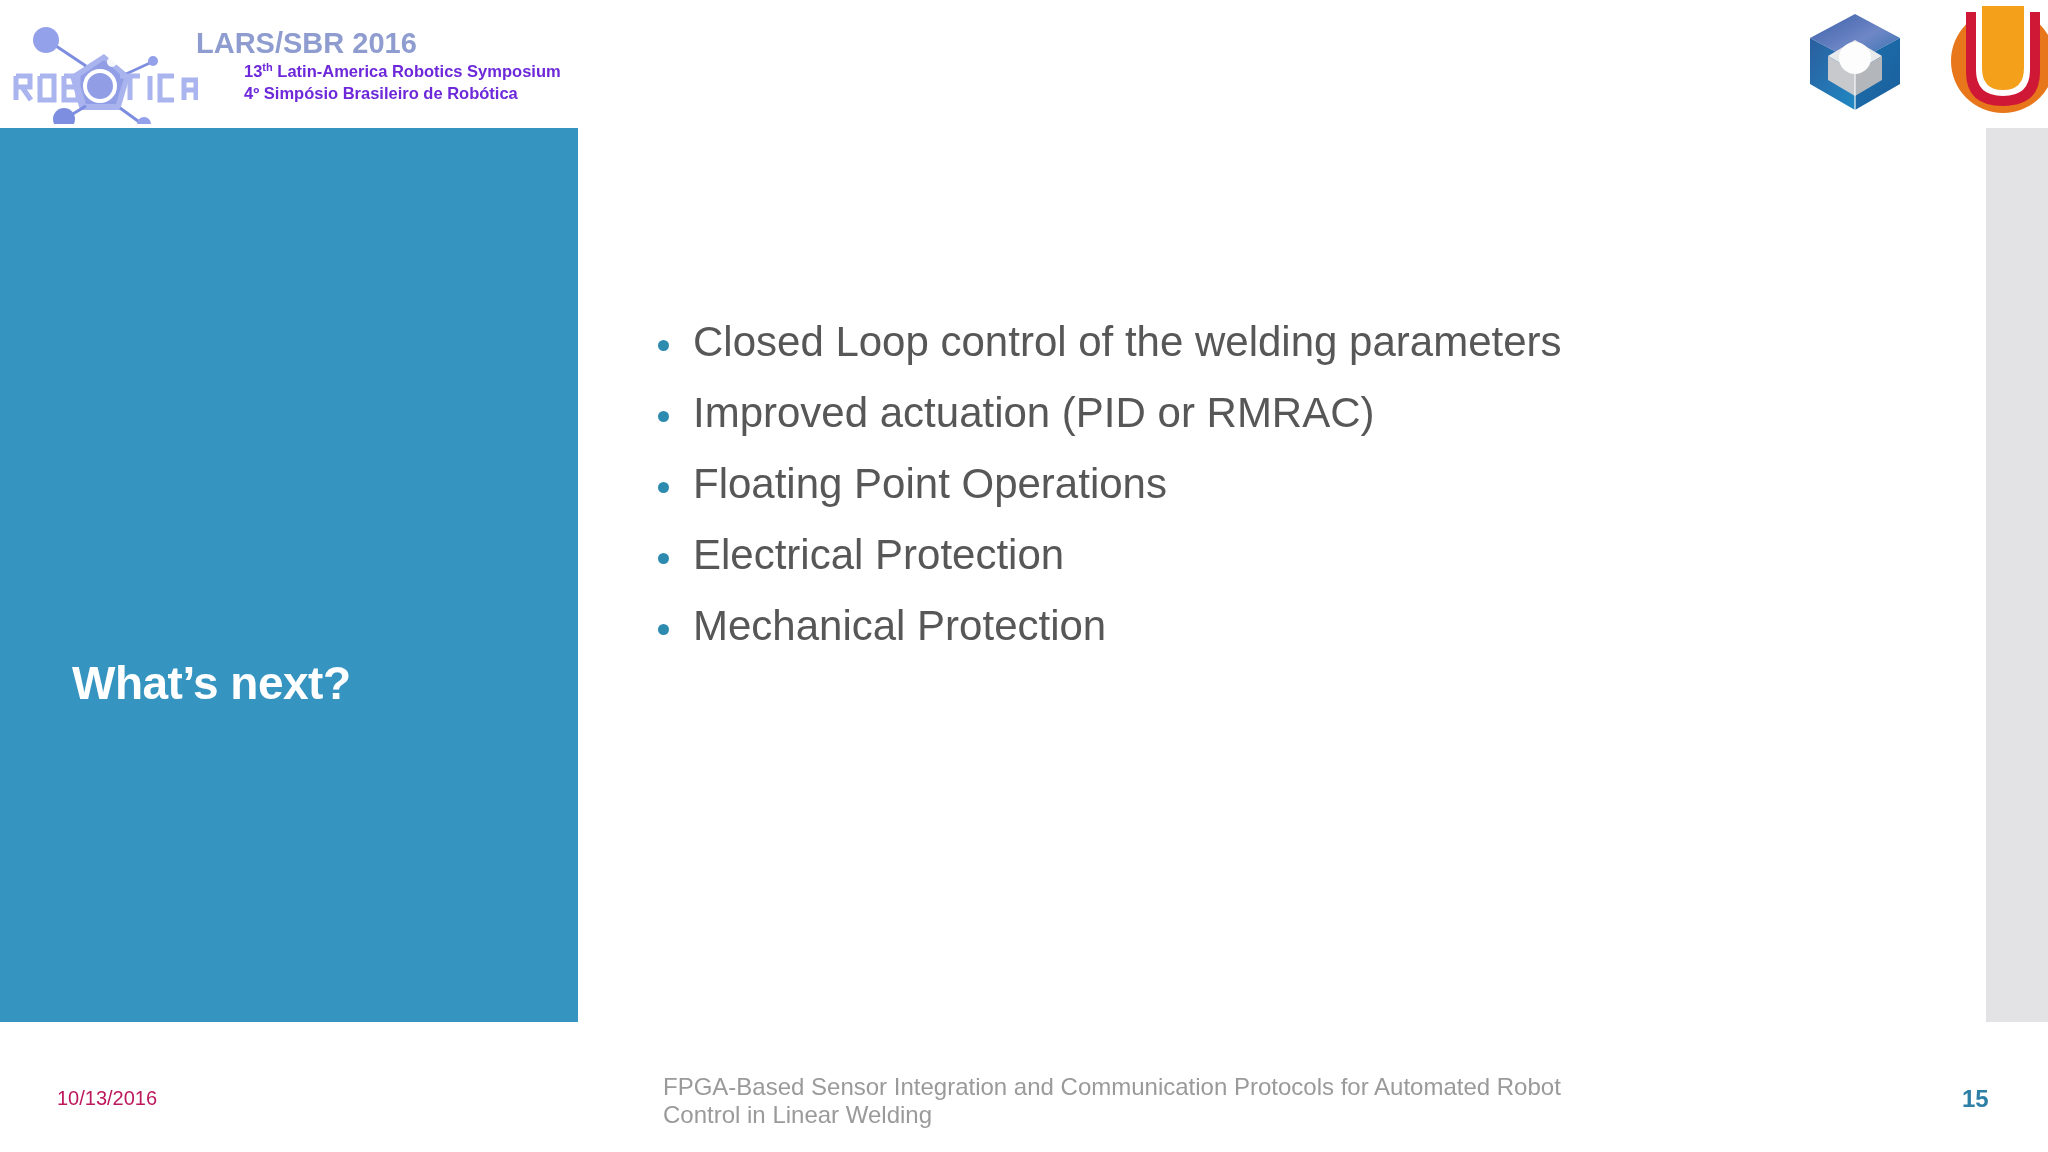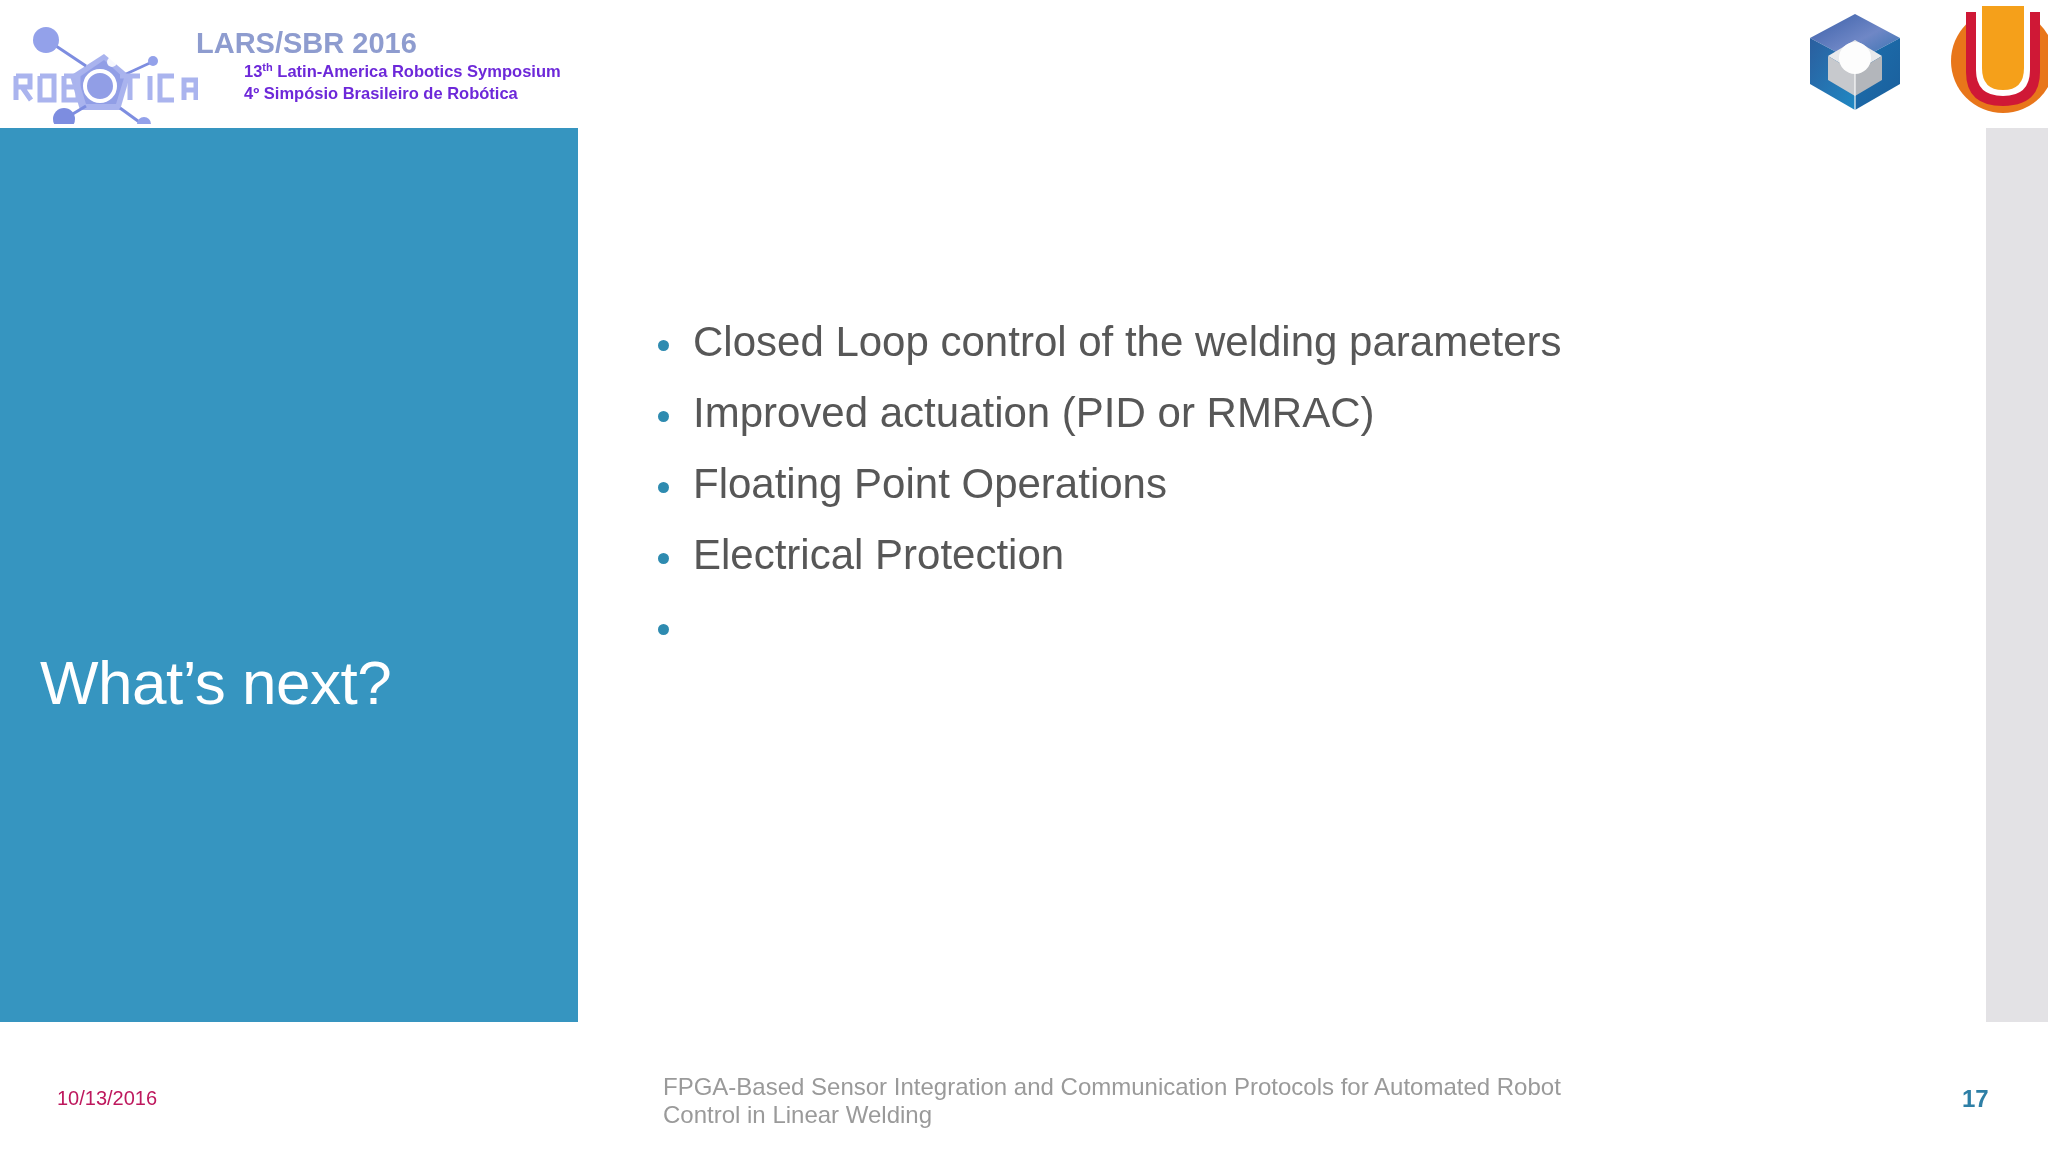--- a/index.html
+++ b/index.html
@@ -95,27 +95,27 @@
   .title-panel {
     position: absolute;
     left: 0;
     top: 128px;
     width: 578px;
     height: 894px;
     background: #3695c0;
   }
   .title-panel-text {
     position: absolute;
-    left: 40px;
+    left: 72px;
     top: 519px;
     width: 500px;
     color: #ffffff;
     font-family: "Liberation Sans", sans-serif;
-    font-size: 62px;
-    font-weight: normal;
+    font-size: 46px;
+    font-weight: bold;
     line-height: 72px;
     letter-spacing: -0.5px;
   }
 
   
   .right-strip {
     position: absolute;
     left: 1986px;
     top: 128px;
     width: 62px;
@@ -292,23 +292,24 @@
       <span class="bullet-text">Floating Point Operations</span>
     </div>
 
     <div class="bullet-row">
       <span class="bullet-dot"></span>
       <span class="bullet-text">Electrical Protection</span>
     </div>
 
     <div class="bullet-row">
       <span class="bullet-dot"></span>
+      <span class="bullet-text">Mechanical Protection</span>
     </div>
 
   </div>
 
   <div class="footer-date">10/13/2016</div>
 
   <div class="footer-title">FPGA-Based Sensor Integration and Communication Protocols for Automated Robot Control in Linear Welding</div>
 
-  <div class="footer-page">17</div>
+  <div class="footer-page">15</div>
 
 </div>
 
 </body></html>

